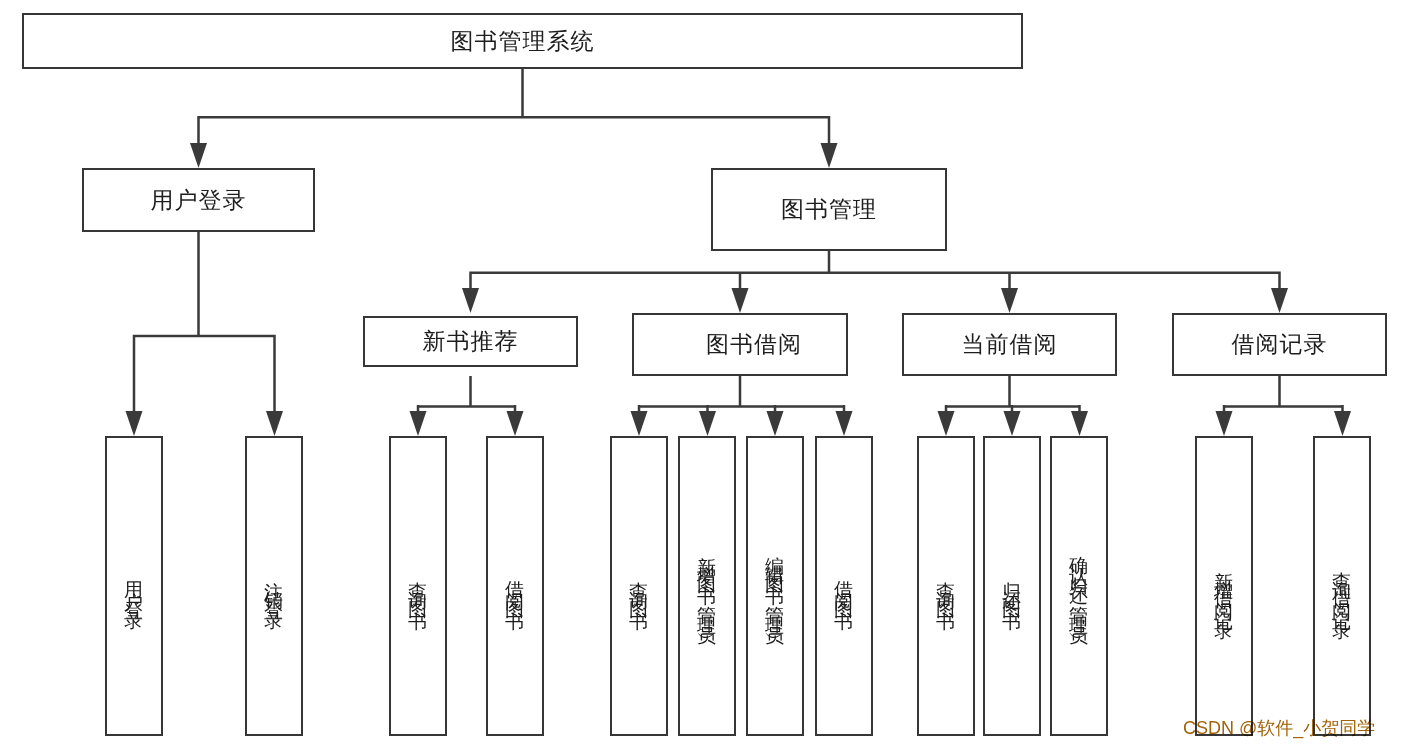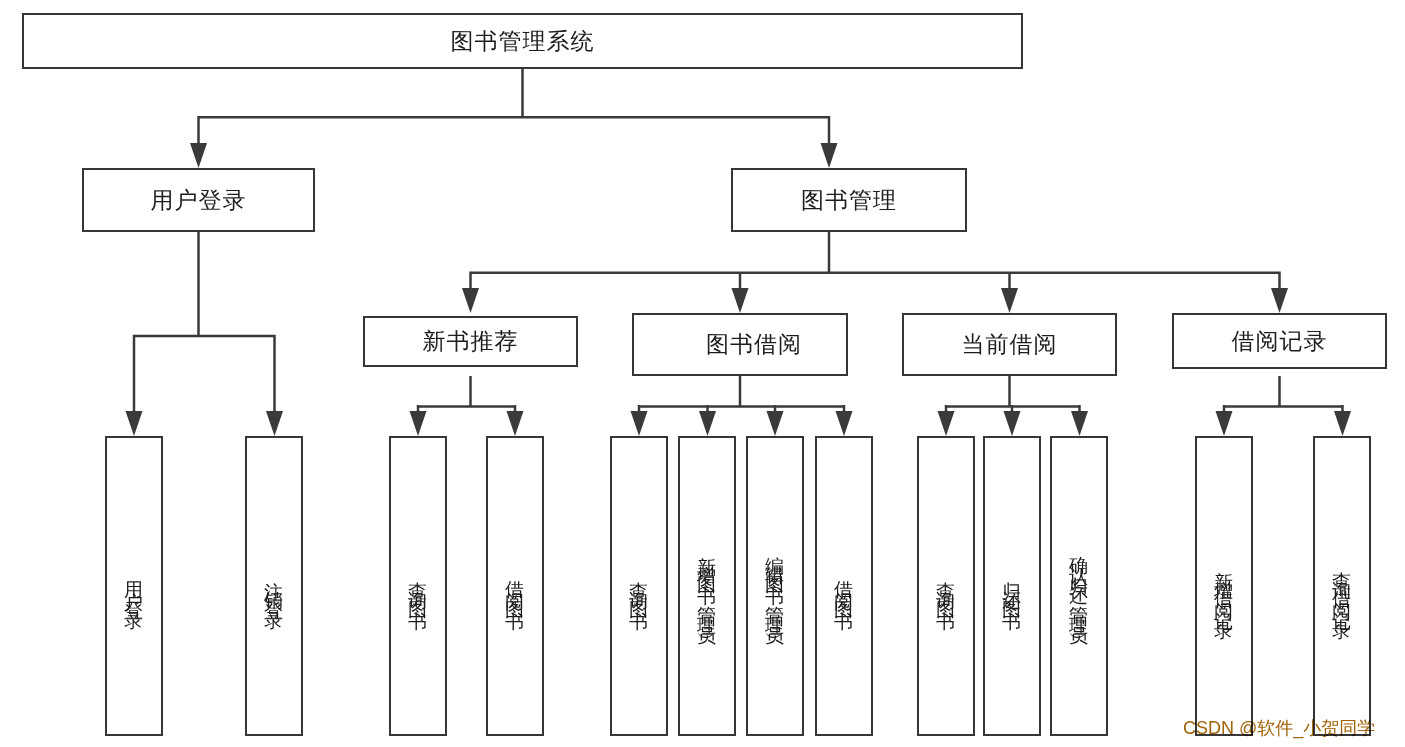--- a/index.html
+++ b/index.html
@@ -91,26 +91,26 @@
     <polygon class="arrow" points="1071,411 1088,411 1079.5,436"></polygon>
 
     <path class="stroke" d="M1279.5 376 V407.75 M1224 406.5 H1342.5 M1224 405 V414 M1342.5 405 V414"></path>
     <polygon class="arrow" points="1215.5,411 1232.5,411 1224,436"></polygon>
     <polygon class="arrow" points="1334,411 1351,411 1342.5,436"></polygon>
   </svg>
 
   <div class="node h-node" style="left:22px; top:13px; width:1001px; height:56px;">图书管理系统</div>
 
   <div class="node h-node" style="left:82px; top:168px; width:233px; height:64px;">用户登录</div>
-  <div class="node h-node" style="left:711px; top:168px; width:236px; height:64px;margin-left:20px;">图书管理</div>
+  <div class="node h-node" style="left:711px; top:168px; width:236px; height:83px;">图书管理</div>
 
   <div class="node h-node" style="left:363px; top:316px; width:215px; height:51px;">新书推荐</div>
   <div class="node h-node" style="left:632px; top:313px; width:216px; height:63px;padding-left:28px;">图书借阅</div>
   <div class="node h-node" style="left:902px; top:313px; width:215px; height:63px;">当前借阅</div>
-  <div class="node h-node" style="left:1172px; top:313px; width:215px; height:56px;">借阅记录</div>
+  <div class="node h-node" style="left:1172px; top:313px; width:215px; height:63px;">借阅记录</div>
 
   <div class="node v-node" style="left:105px; top:436px; width:58px; height:300px;">用户登录</div>
   <div class="node v-node" style="left:245px; top:436px; width:58px; height:300px;">注销登录</div>
 
   <div class="node v-node" style="left:389px; top:436px; width:58px; height:300px;">查询图书</div>
   <div class="node v-node" style="left:486px; top:436px; width:58px; height:300px;">借阅图书</div>
 
   <div class="node v-node" style="left:610px; top:436px; width:58px; height:300px;">查询图书</div>
   <div class="node v-node" style="left:678px; top:436px; width:58px; height:300px;">新增图书（管理员）</div>
   <div class="node v-node" style="left:746px; top:436px; width:58px; height:300px;">编辑图书（管理员）</div>

